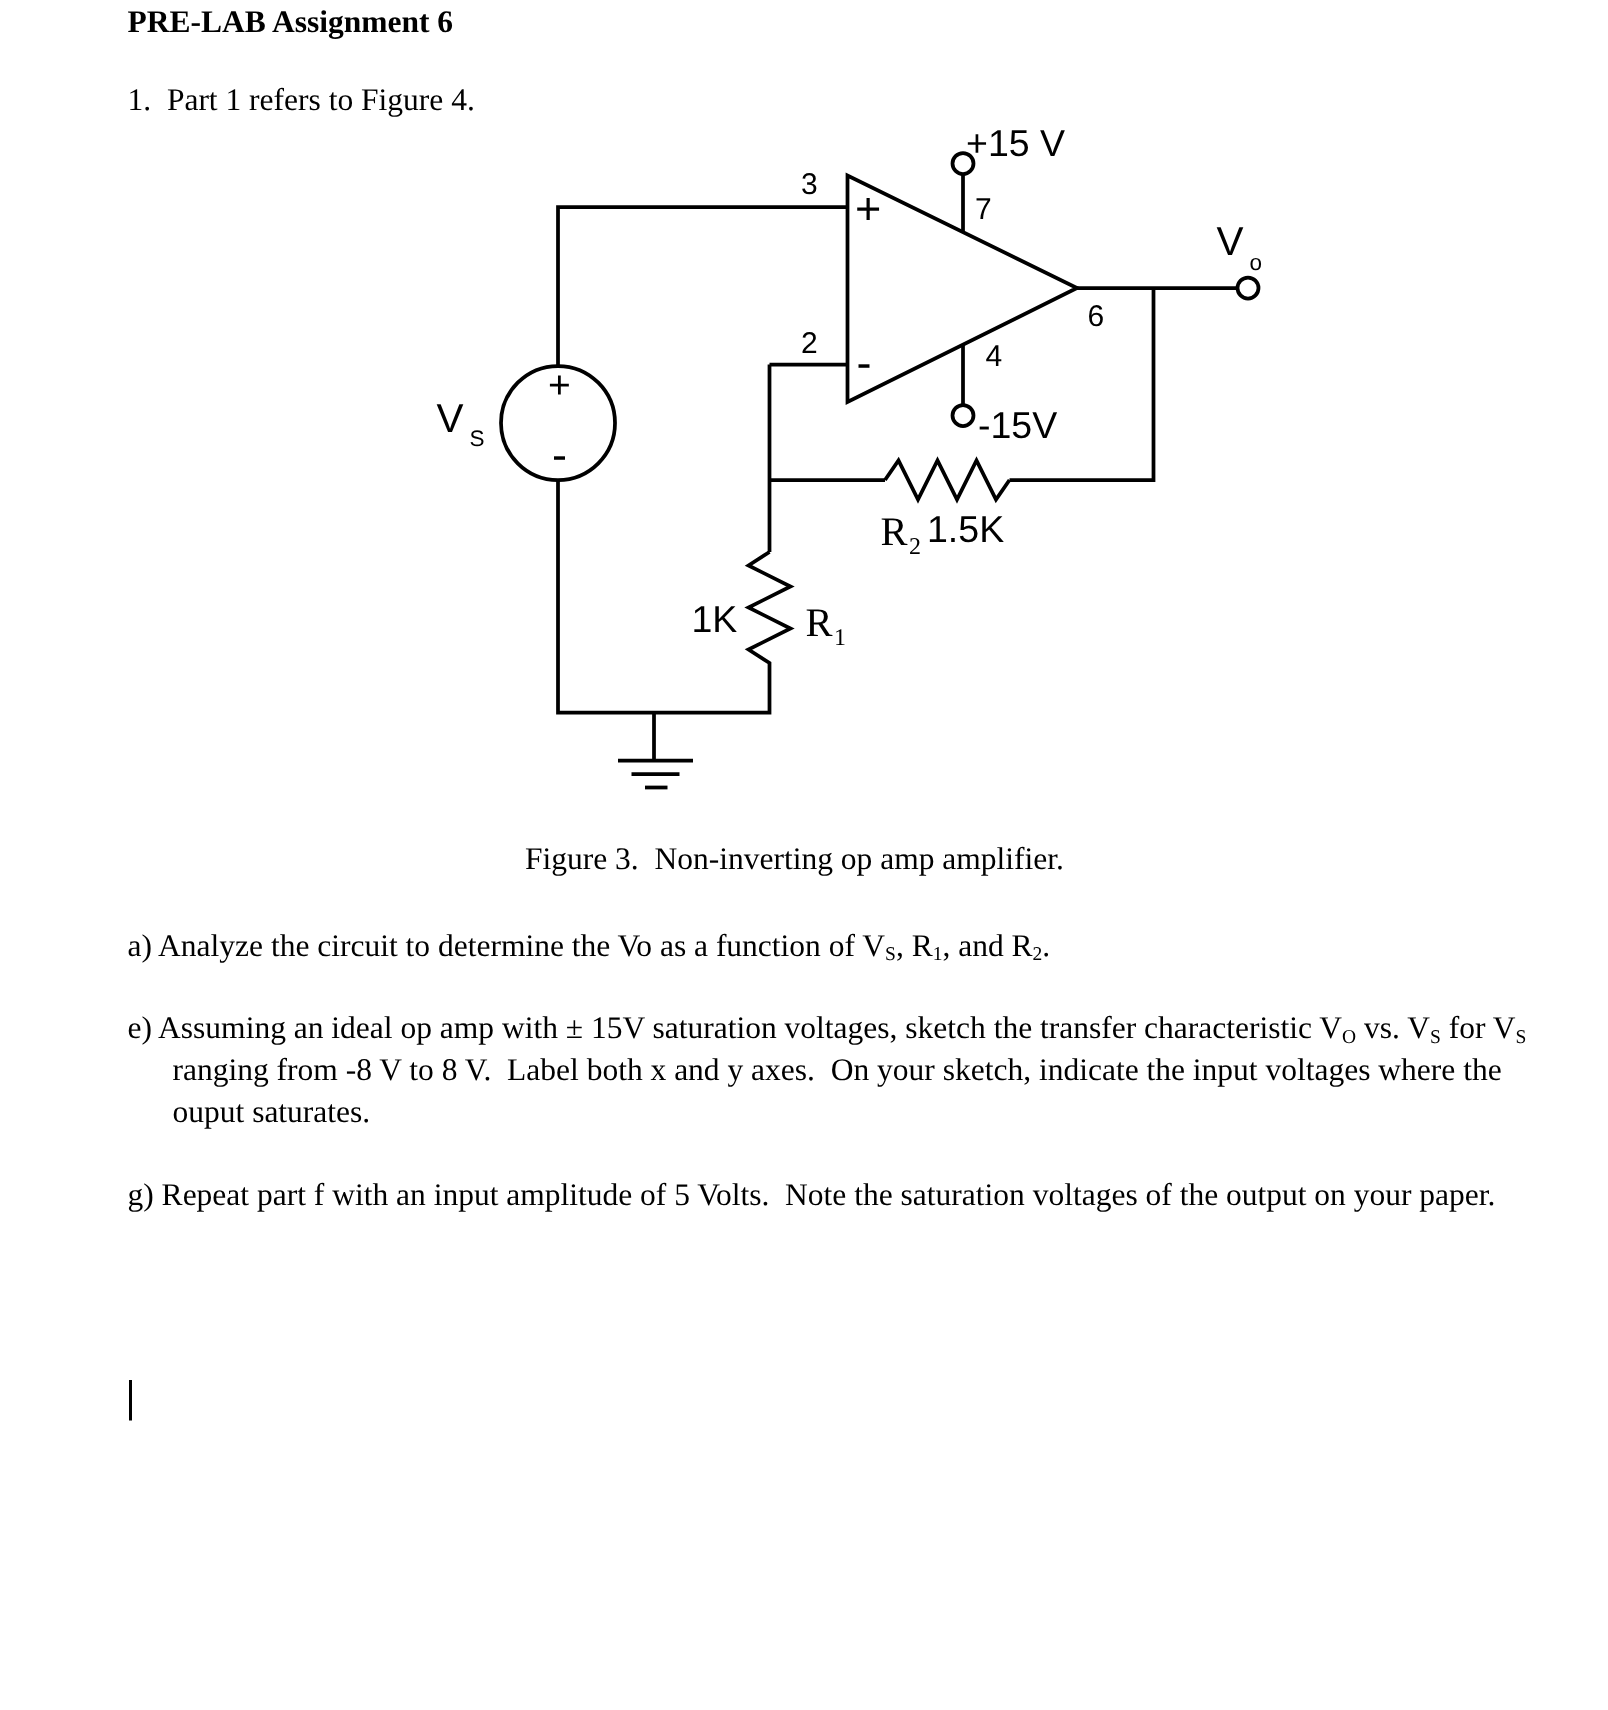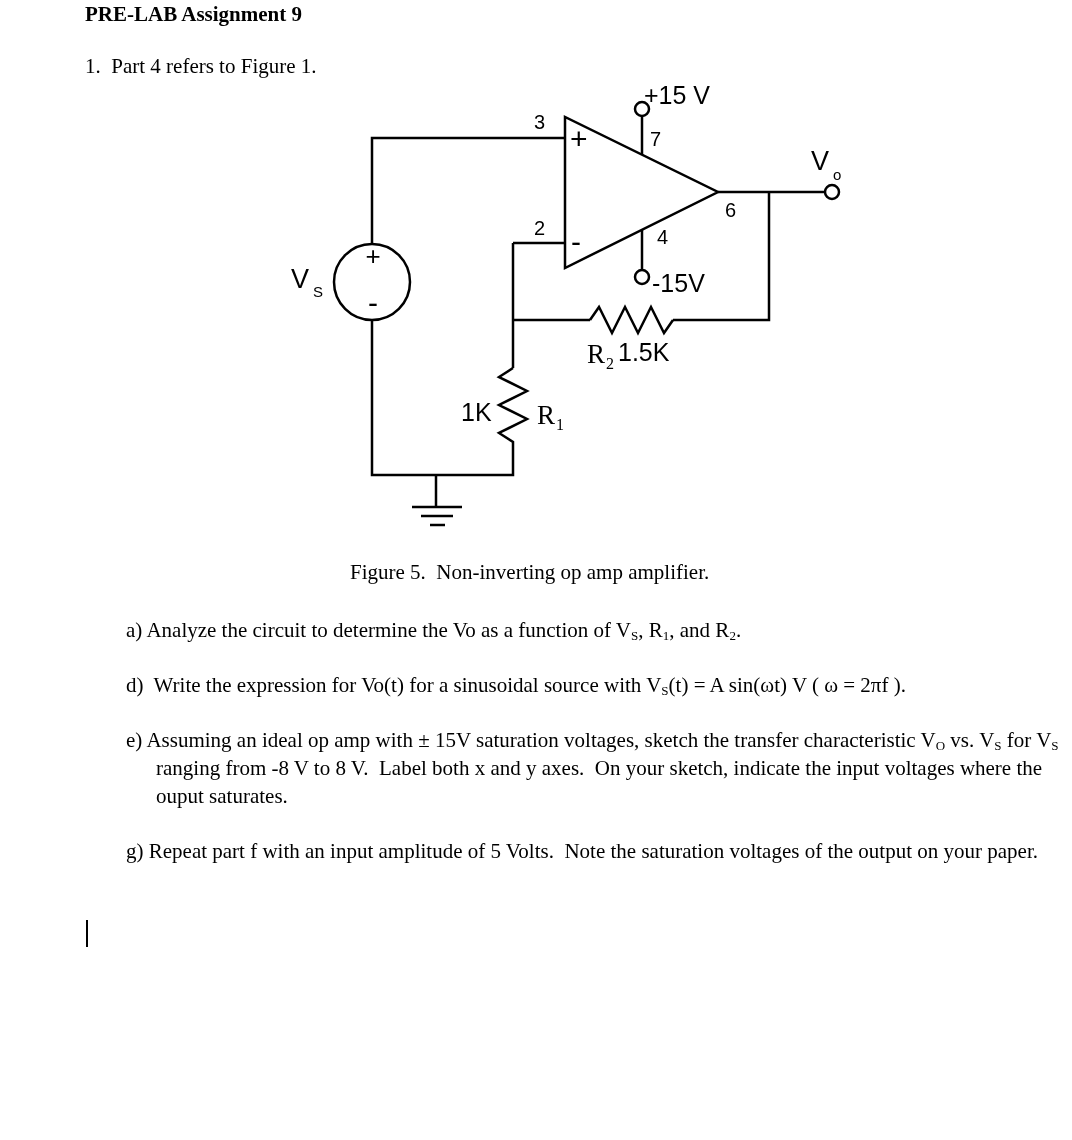--- a/index.html
+++ b/index.html
@@ -11,38 +11,38 @@
     position:absolute;left:85px;top:2px;font-size:21px;font-weight:bold;white-space:pre-wrap;
   }
   .intro-line{
     position:absolute;left:85px;top:54px;font-size:21px;white-space:pre-wrap;
   }
   svg.circuit{position:absolute;left:0;top:0;}
   .fig-caption{
     position:absolute;left:350px;top:560px;font-size:21px;white-space:pre-wrap;
   }
   .questions{
-    position:absolute;left:85px;top:616px;width:944px;font-size:21px;line-height:28px;margin-left:41px;
+    position:absolute;left:85px;top:616px;width:944px;font-size:21px;line-height:28px;
   }
   .questions p{
     margin:0 0 27px 0;padding-left:30px;text-indent:-30px;white-space:pre-wrap;
   }
   .questions sub{
     font-size:0.62em;line-height:0;position:relative;top:0.22em;vertical-align:baseline;
   }
   .text-cursor{
     position:absolute;left:86px;top:920px;width:2px;height:27px;background:#000;
   }
   .sans{font-family:"Liberation Sans", sans-serif;}
 </style>
 </head>
 <body>
 
-<div class="doc-title">PRE-LAB Assignment 9</div>
-<div class="intro-line">1.  Part 4 refers to Figure 1.</div>
+<div class="doc-title">PRE-LAB Assignment 6</div>
+<div class="intro-line">1.  Part 1 refers to Figure 4.</div>
 
 <svg class="circuit" width="1072" height="560" viewBox="0 0 1072 560">
 
   <g stroke="#000" stroke-width="2.5" fill="none">
     <path d="M372 244 V138 H565"></path>
     <path d="M372 320 V475 H513 V448"></path>
     <path d="M513 243 H565"></path>
     <path d="M513 243 V368"></path>
     <path d="M513 320 H590"></path>
     <path d="M673 320 H769 V192"></path>
@@ -86,22 +86,21 @@
   <text x="537" y="424" font-size="27" font-family="Liberation Serif, serif">R</text>
   <text x="556" y="430" font-size="16" font-family="Liberation Serif, serif">1</text>
 
   <g stroke="#000" stroke-width="2.5">
     <line x1="412" y1="507" x2="462" y2="507"></line>
     <line x1="421" y1="516" x2="453" y2="516"></line>
     <line x1="430" y1="525" x2="445" y2="525"></line>
   </g>
 </svg>
 
-<div class="fig-caption">Figure 5.  Non-inverting op amp amplifier.</div>
+<div class="fig-caption">Figure 3.  Non-inverting op amp amplifier.</div>
 
 <div class="questions">
   <p>a) Analyze the circuit to determine the Vo as a function of V<sub>S</sub>, R<sub>1</sub>, and R<sub>2</sub>.</p>
-  <p>d)  Write the expression for Vo(t) for a sinusoidal source with V<sub>S</sub>(t) = A sin(ωt) V ( ω = 2πf ).</p>
   <p>e) Assuming an ideal op amp with ± 15V saturation voltages, sketch the transfer characteristic V<sub>O</sub> vs. V<sub>S</sub> for V<sub>S</sub>  ranging from -8 V to 8 V.  Label both x and y axes.  On your sketch, indicate the input voltages where the ouput saturates.</p>
   <p>g) Repeat part f with an input amplitude of 5 Volts.  Note the saturation voltages of the output on your paper.</p>
 </div>
 
 <div class="text-cursor"></div>
 
 </body></html>

